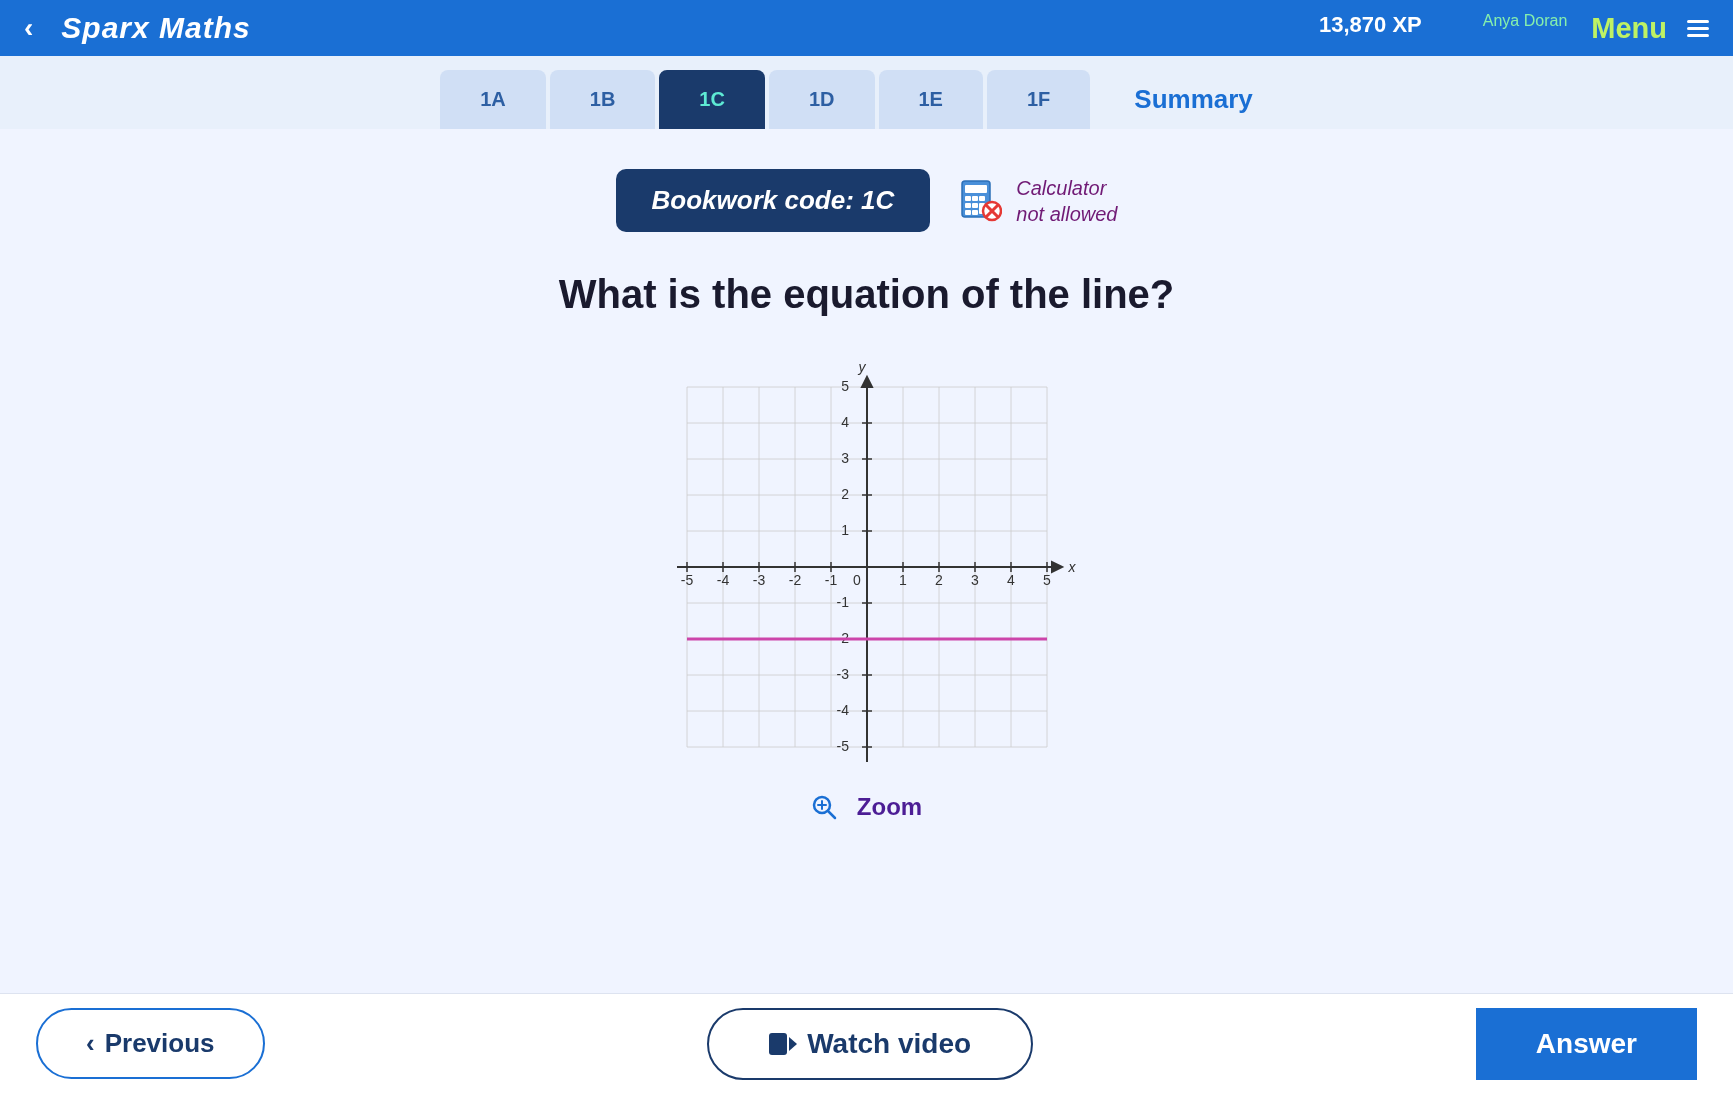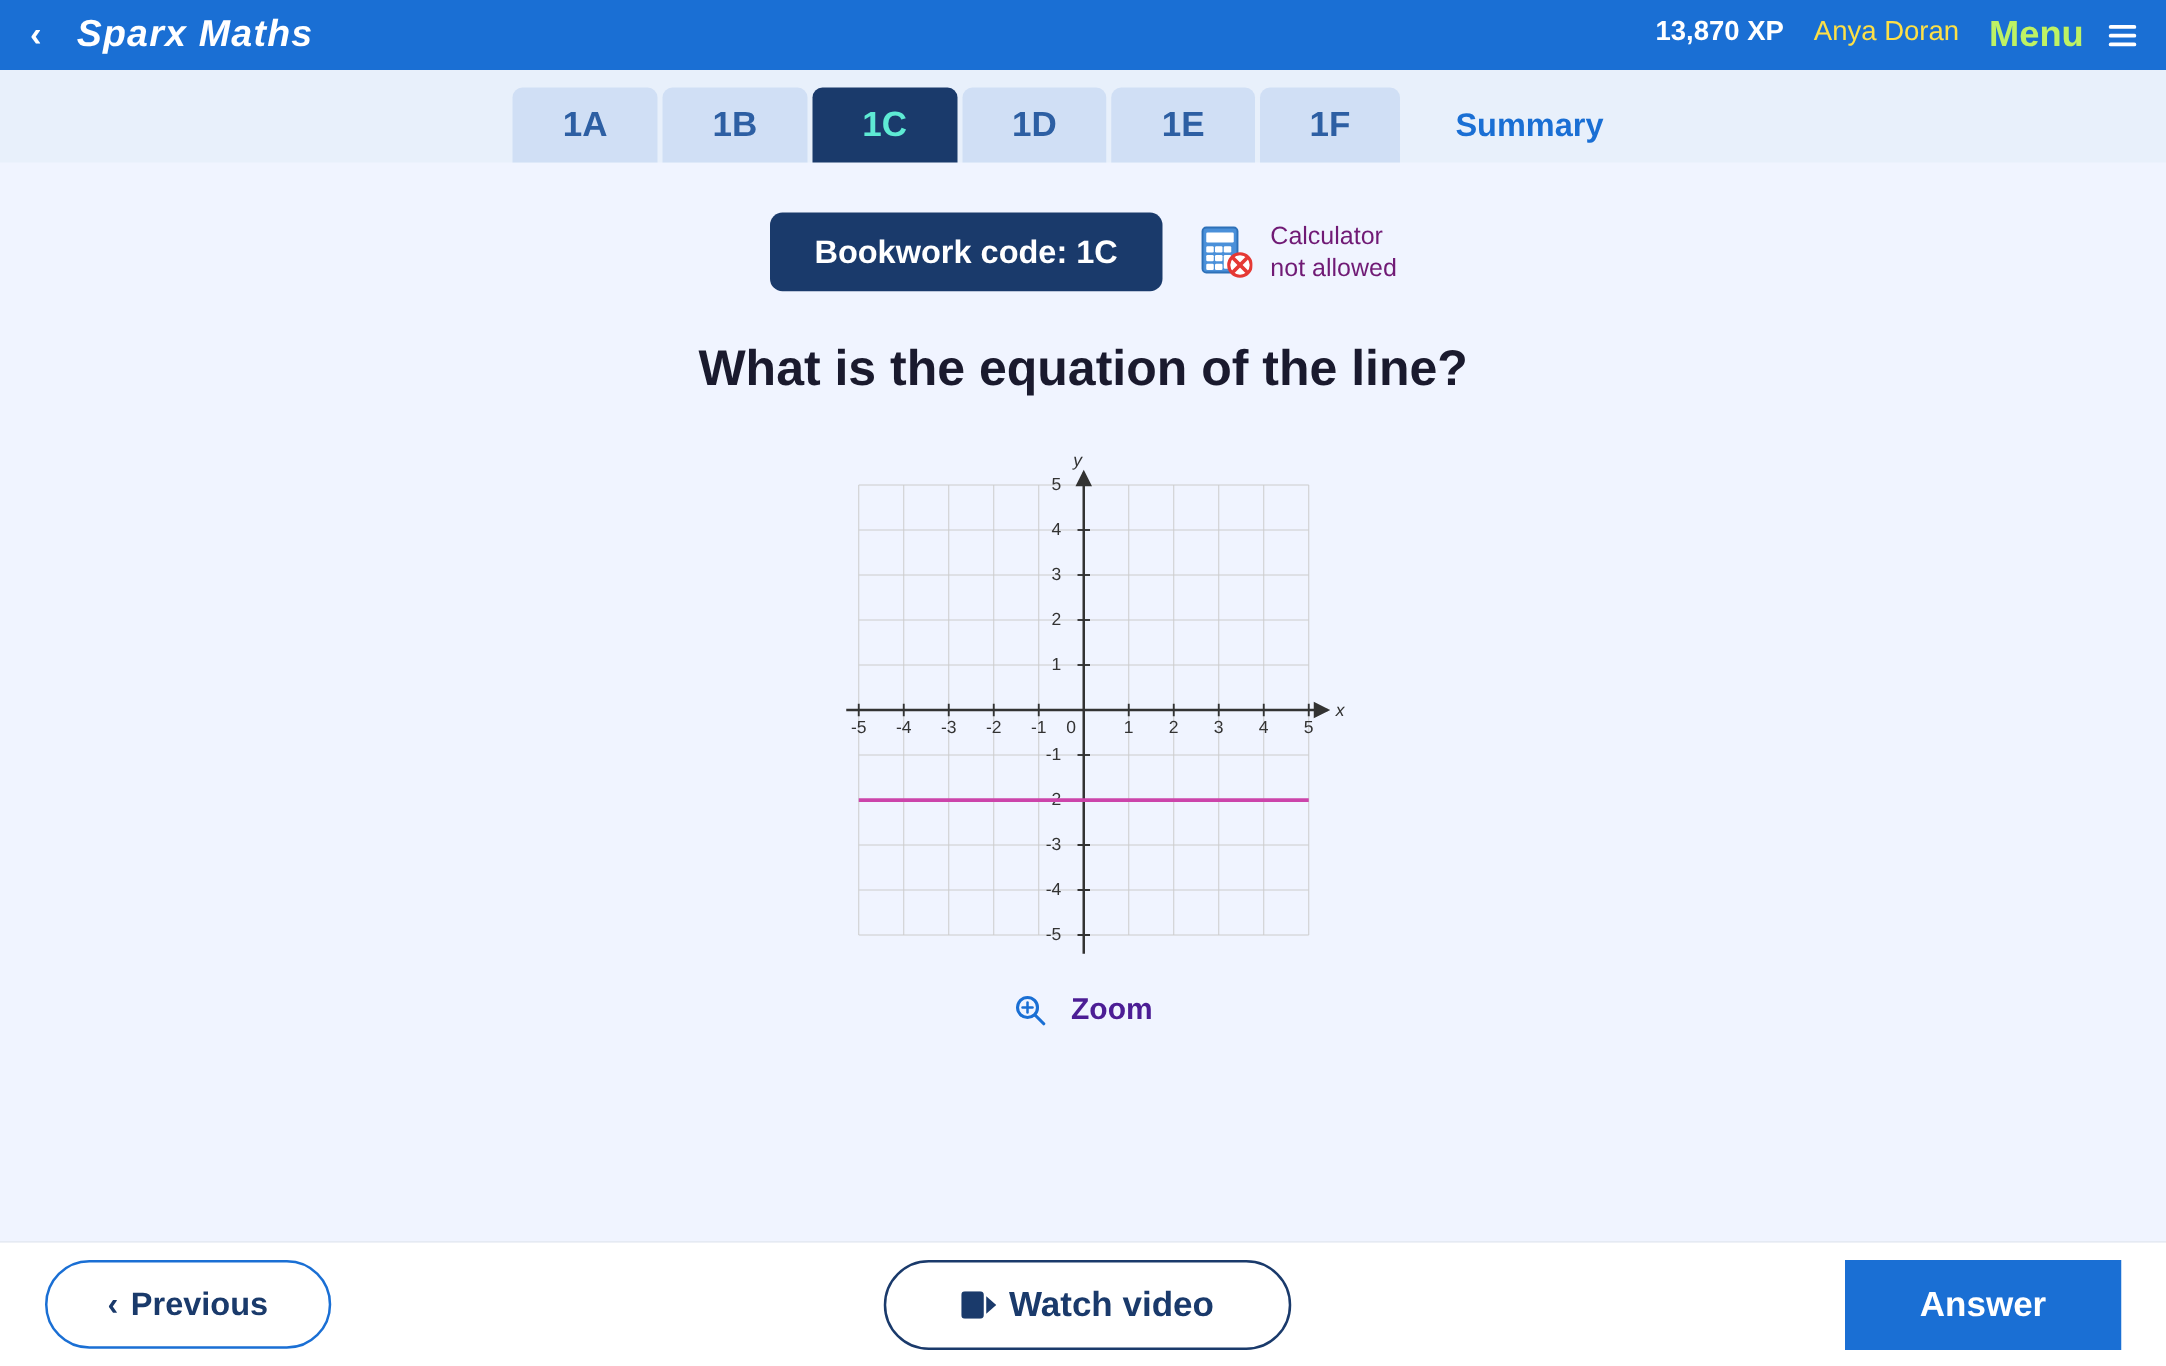--- a/index.html
+++ b/index.html
@@ -47,22 +47,23 @@
       display: flex;
       align-items: flex-start;
       gap: 24px;
     }
     .xp-label {
       color: white;
       font-size: 22px;
       font-weight: 600;
     }
     .user-name {
-      color: #fde047;
-      font-size: 22px;
+      color: #86efac;
+      font-size: 16px;
+      margin-left: 37px;
     }
     .menu-btn {
       color: #bef264;
       font-size: 29px;
       font-weight: 700;
       cursor: pointer;
       background: none;
       border: none;
       display: flex;
       align-items: center;
@@ -85,21 +86,21 @@
     .tab-bar {
       background: #e8f0fb;
       display: flex;
       justify-content: center;
       gap: 4px;
       padding: 14px 0 0 0;
     }
     .tab {
       padding: 14px 40px;
       border-radius: 8px 8px 0 0;
-      font-size: 28px;
+      font-size: 20px;
       font-weight: 600;
       cursor: pointer;
       background: #d0dff5;
       color: #2d5fa3;
       border: none;
     }
     .tab.active {
       background: #1a3a6b;
       color: #5eead4;
     }
@@ -117,20 +118,21 @@
       padding: 40px 20px;
       min-height: 860px;
     }
 
     
     .bookwork-row {
       display: flex;
       align-items: center;
       gap: 24px;
       margin-bottom: 40px;
+      font-style: italic;
     }
     .bookwork-badge {
       background: #1a3a6b;
       color: white;
       font-size: 26px;
       font-weight: 600;
       padding: 16px 36px;
       border-radius: 10px;
     }
     .calculator-info {

